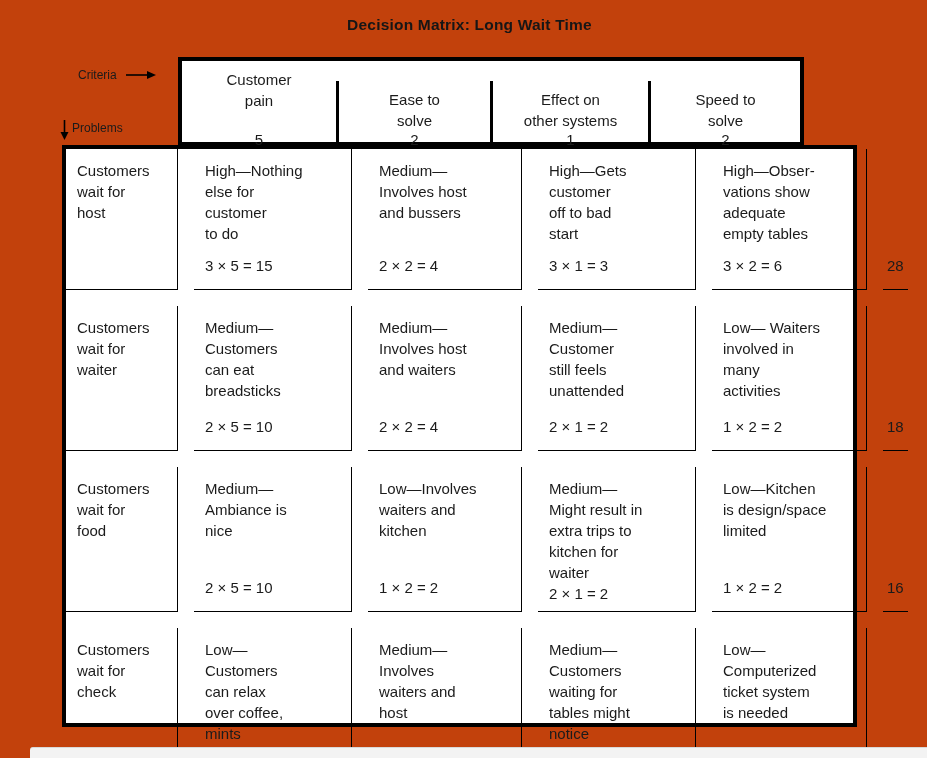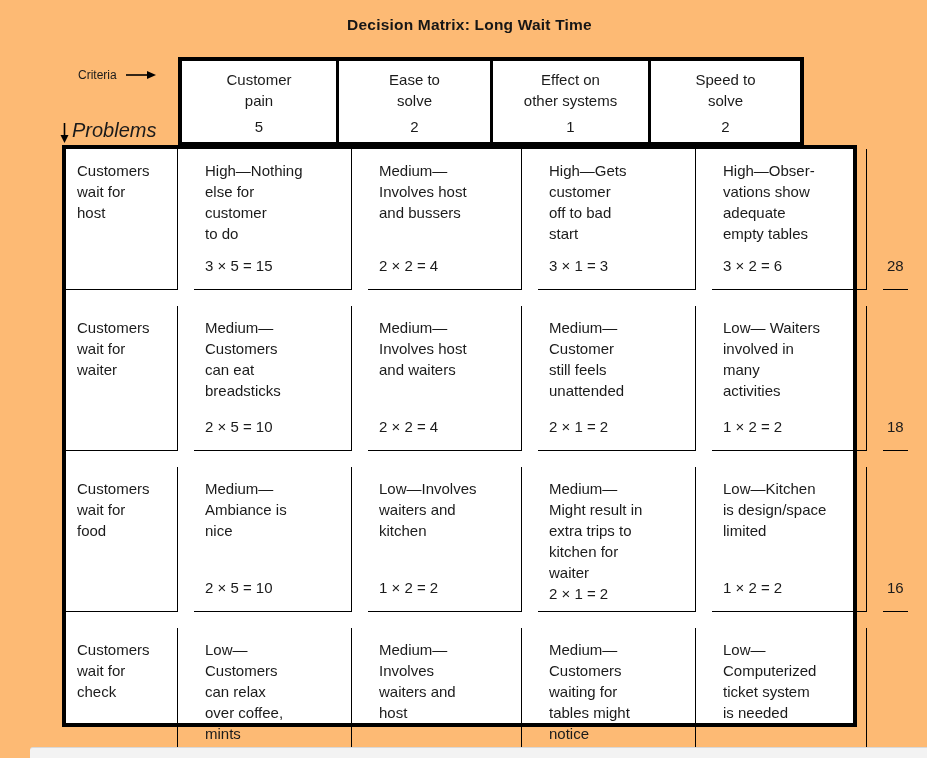--- a/index.html
+++ b/index.html
@@ -4,53 +4,53 @@
 <style>
   * { margin: 0; padding: 0; box-sizing: border-box; }
   html, body {
     width: 927px; height: 758px;
     background: #ffffff;
     font-family: "Liberation Sans", sans-serif;
     color: #1b1b1b;
     overflow: hidden;
     position: relative;
   }
-  .page { position: relative; width: 927px; height: 758px; background: #fdba74; }
+  .page { position: relative; width: 927px; height: 758px; background: #c2410c; }
 
   .title {
     position: absolute; top: 16px; left: 12px; width: 915px;
     text-align: center; font-weight: bold; font-size: 15.5px;
     letter-spacing: 0.2px; color: #161616;
   }
 
   .corner-criteria {
     position: absolute; left: 78px; top: 68px;
     font-size: 12px; white-space: nowrap;
   }
   .corner-criteria svg { vertical-align: middle; margin-left: 9px; position: relative; top: -1px; }
 
   .corner-problems {
     position: absolute; left: 60px; top: 119px;
-    font-size: 20px; white-space: nowrap; font-style: italic;
+    font-size: 12px; white-space: nowrap;
   }
   .corner-problems svg { vertical-align: middle; margin-right: 3px; position: relative; top: 1px; }
 
   .header-box {
     position: absolute; left: 178px; top: 57px; width: 626px; height: 89px;
     border: 4px solid #000;
     display: grid;
     grid-template-columns: 154px 154px 158px 1fr;
     background: #fff;
   }
   .header-cell {
     display: flex; flex-direction: column; align-items: center;
     justify-content: space-between;
     padding: 8px 2px 7px 2px;
   }
-  .header-cell + .header-cell { border-left: 3px solid #000; }
+  .header-cell + .header-cell { border-left: 3px solid #000; margin-top: 20px; }
   .criterion-name {
     text-align: center; font-size: 15px; line-height: 21px; white-space: pre-line;
   }
   .criterion-weight { font-size: 15px; }
 
   .body-box {
     position: absolute; left: 62px; top: 145px; width: 795px; height: 582px;
     border: 4px solid #000;
     display: grid;
     grid-template-columns: 112px 158px 154px 158px 155px 1fr;

